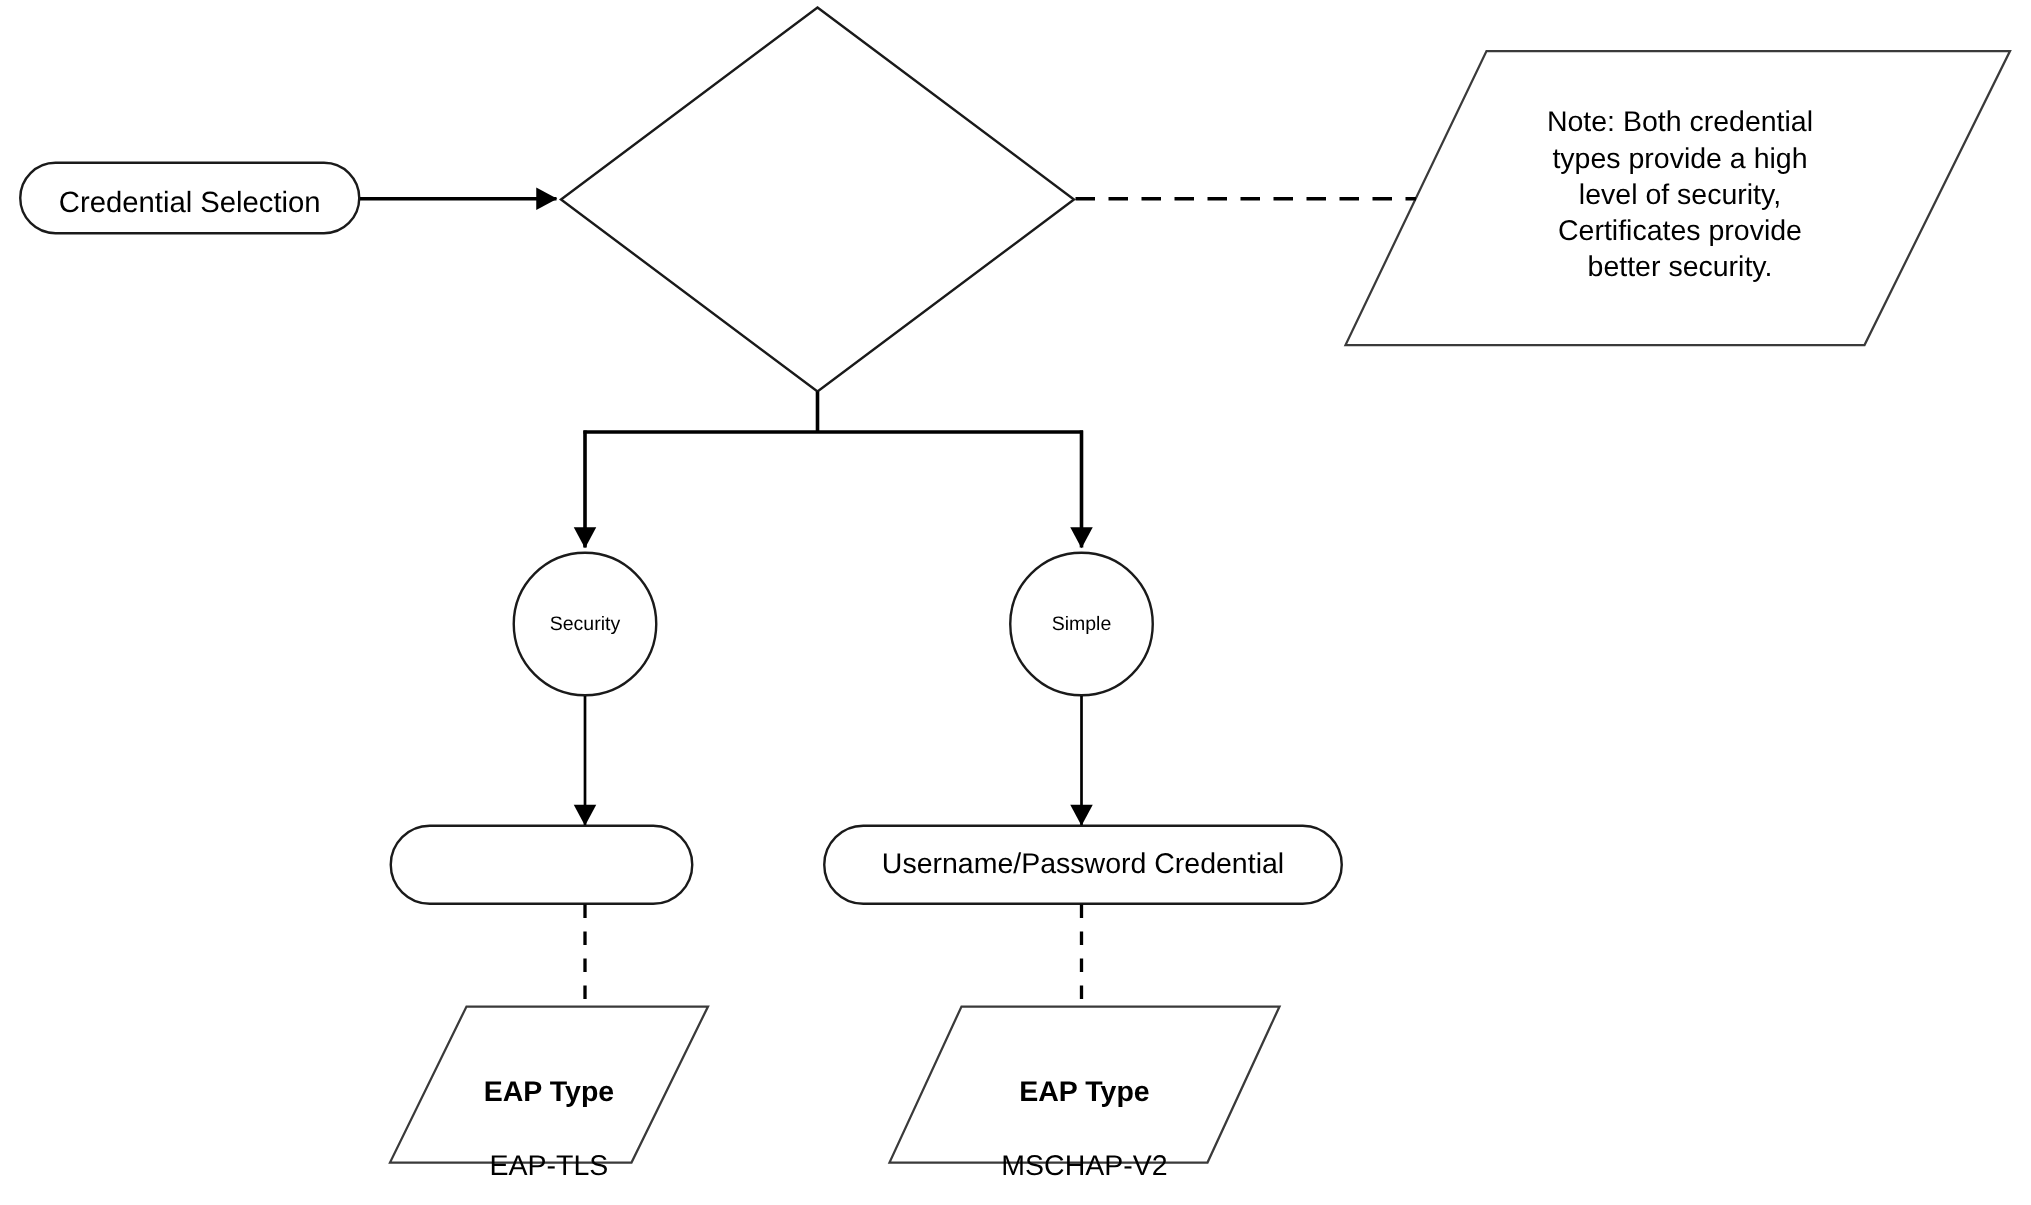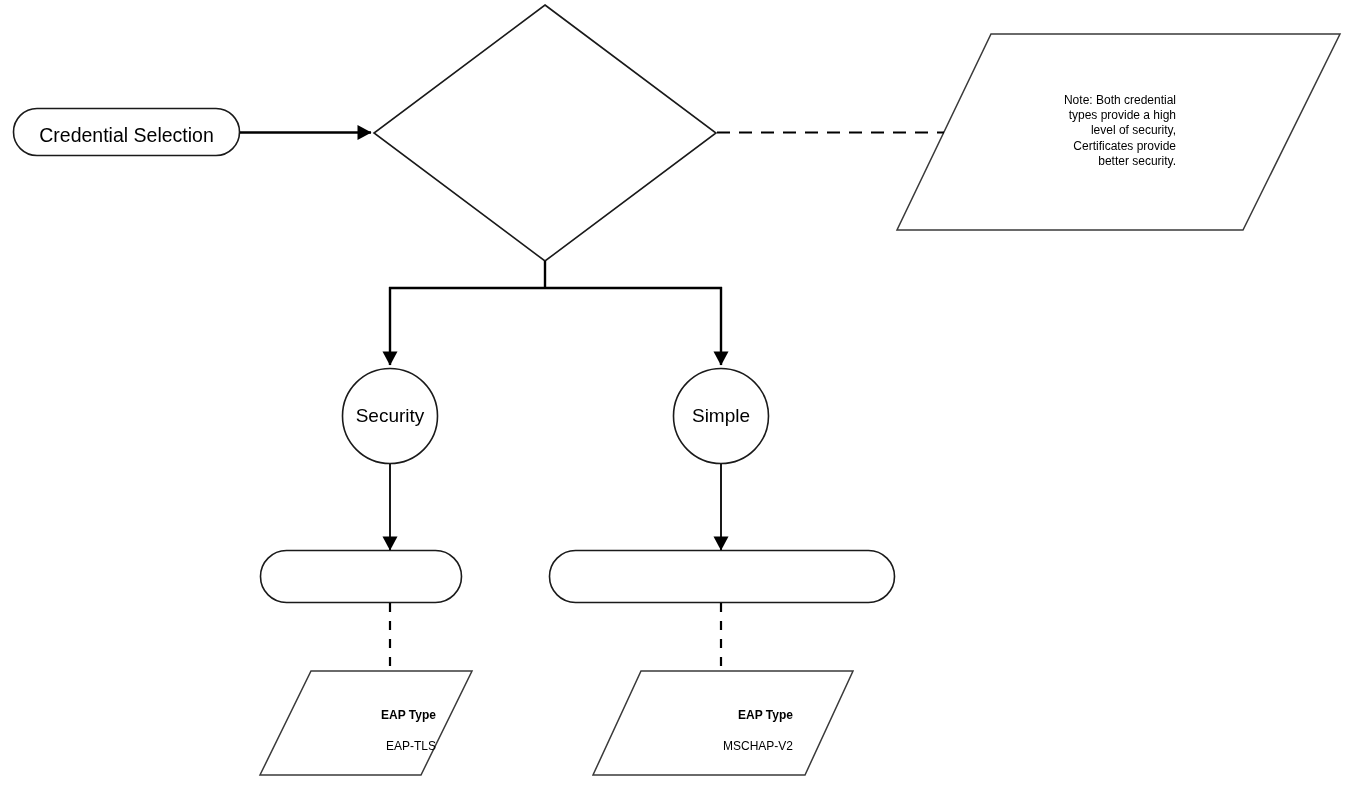--- a/index.html
+++ b/index.html
@@ -65,22 +65,22 @@
   }
   .node-text {
     position: absolute;
     text-align: center;
     line-height: 1.28;
     color: #000000;
     white-space: pre-line;
     pointer-events: none;
   }
   .t-20 { font-size: 19.5px; }
-  .t-19 { font-size: 12px; text-align: right; }
-  .t-17 { font-size: 19px; }
+  .t-19 { font-size: 19px; }
+  .t-17 { font-size: 13px; }
   .t-bold { font-weight: bold; }
   .centerbox {
     display: flex;
     align-items: center;
     justify-content: center;
   }
 </style>
 </head>
 <body>
 
@@ -138,20 +138,21 @@
 types provide a high
 level of security,
 Certificates provide
 better security.</div>
 
   <div class="node-text centerbox t-17" style="left:342px; top:396px; width:96px; height:40px;">Security</div>
 
   <div class="node-text centerbox t-17" style="left:673px; top:396px; width:96px; height:40px;">Simple</div>
 
 
+  <div class="node-text centerbox t-19" style="left:549px; top:551px; width:346px; height:52px;">Username/Password Credential</div>
 
   <div class="node-text t-19" style="left:296px; top:693px; width:140px; height:62px;">
     <div class="t-bold">EAP Type</div>
     <div>EAP-TLS</div>
   </div>
 
   <div class="node-text t-19" style="left:653px; top:693px; width:140px; height:62px;">
     <div class="t-bold">EAP Type</div>
     <div>MSCHAP-V2</div>
   </div>

